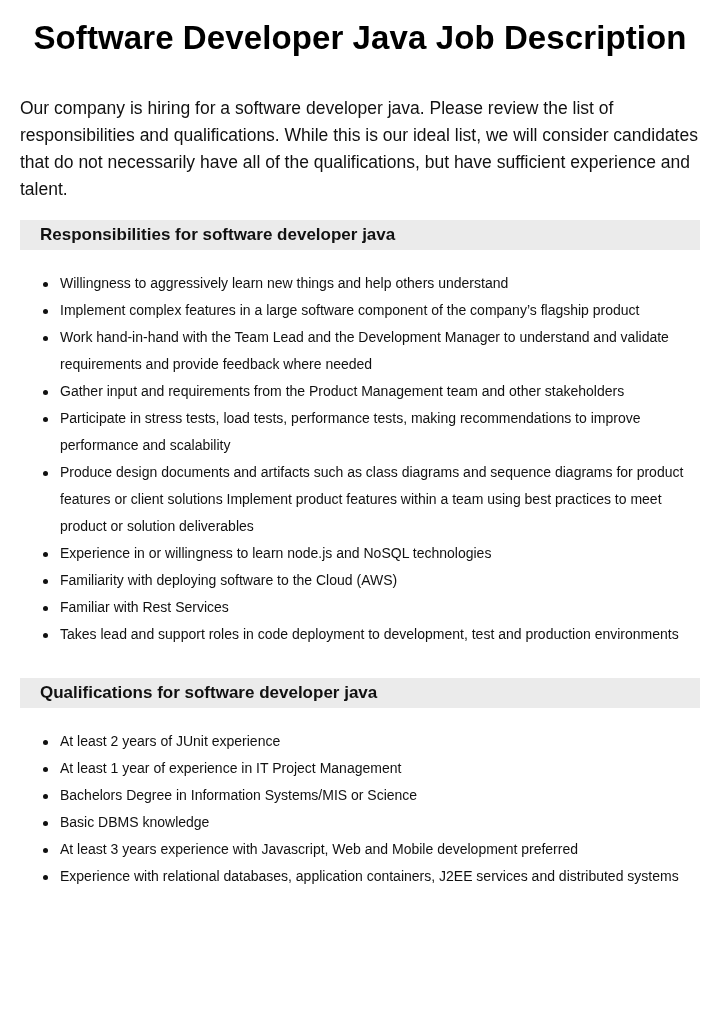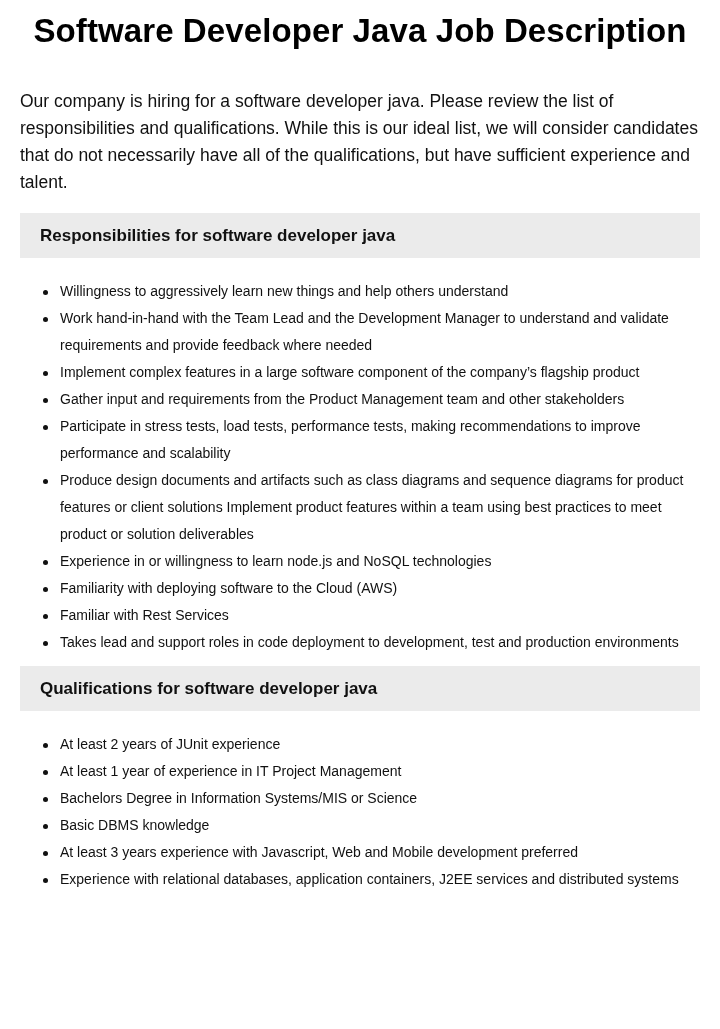--- a/index.html
+++ b/index.html
@@ -3,66 +3,66 @@
   <meta charset="utf-8">
   <style>
     html, body { margin: 0; padding: 0; background: #ffffff; }
     body {
       width: 720px; height: 1029px; overflow: hidden;
       font-family: "Liberation Sans", "DejaVu Sans", sans-serif;
       color: #111111;
     }
     .page { padding: 0 20px 0 20px; }
     h1 {
-      margin: 0; padding-top: 11px;
+      margin: 0; padding-top: 18px;
       font-size: 33px; line-height: 40px; font-weight: bold;
       text-align: center; letter-spacing: 0.1px; color: #000;
     }
     .intro {
       margin: 37px 0 0 0;
       font-size: 17.5px; line-height: 27px; color: #111;
     }
     .section-header {
       margin-top: 17px;
       background: #ebebeb;
-      height: 45px;
+      height: 30px;
       padding: 0 20px;
       display: flex; align-items: center;
       font-size: 17px; font-weight: bold; color: #111;
     }
     ul {
       margin: 20px 0 0 0; padding: 0 0 0 40px;
       list-style: none;
     }
     li {
       position: relative;
       font-size: 14px; line-height: 27px; color: #111;
     }
     li::before {
       content: ""; position: absolute;
       left: -17px; top: 12px;
       width: 5px; height: 5px; border-radius: 50%;
       background: #111;
     }
-    .qual-header { margin-top: 10px; }
+    .qual-header { margin-top: 30px; }
   </style>
 </head>
 <body>
 
 <div class="page">
   <h1>Software Developer Java Job Description</h1>
   <p class="intro">Our company is hiring for a software developer java. Please review the list of responsibilities and qualifications. While this is our ideal list, we will consider candidates that do not necessarily have all of the qualifications, but have sufficient experience and talent.</p>
 
   <div class="section-header">
     <span>Responsibilities for software developer java</span>
   </div>
   <ul>
     <li>Willingness to aggressively learn new things and help others understand</li>
+    <li>Implement complex features in a large software component of the company’s flagship product</li>
     <li>Work hand-in-hand with the Team Lead and the Development Manager to understand and validate requirements and provide feedback where needed</li>
-    <li>Implement complex features in a large software component of the company’s flagship product</li>
     <li>Gather input and requirements from the Product Management team and other stakeholders</li>
     <li>Participate in stress tests, load tests, performance tests, making recommendations to improve performance and scalability</li>
     <li>Produce design documents and artifacts such as class diagrams and sequence diagrams for product features or client solutions Implement product features within a team using best practices to meet product or solution deliverables</li>
     <li>Experience in or willingness to learn node.js and NoSQL technologies</li>
     <li>Familiarity with deploying software to the Cloud (AWS)</li>
     <li>Familiar with Rest Services</li>
     <li>Takes lead and support roles in code deployment to development, test and production environments</li>
   </ul>
 
   <div class="section-header qual-header">

